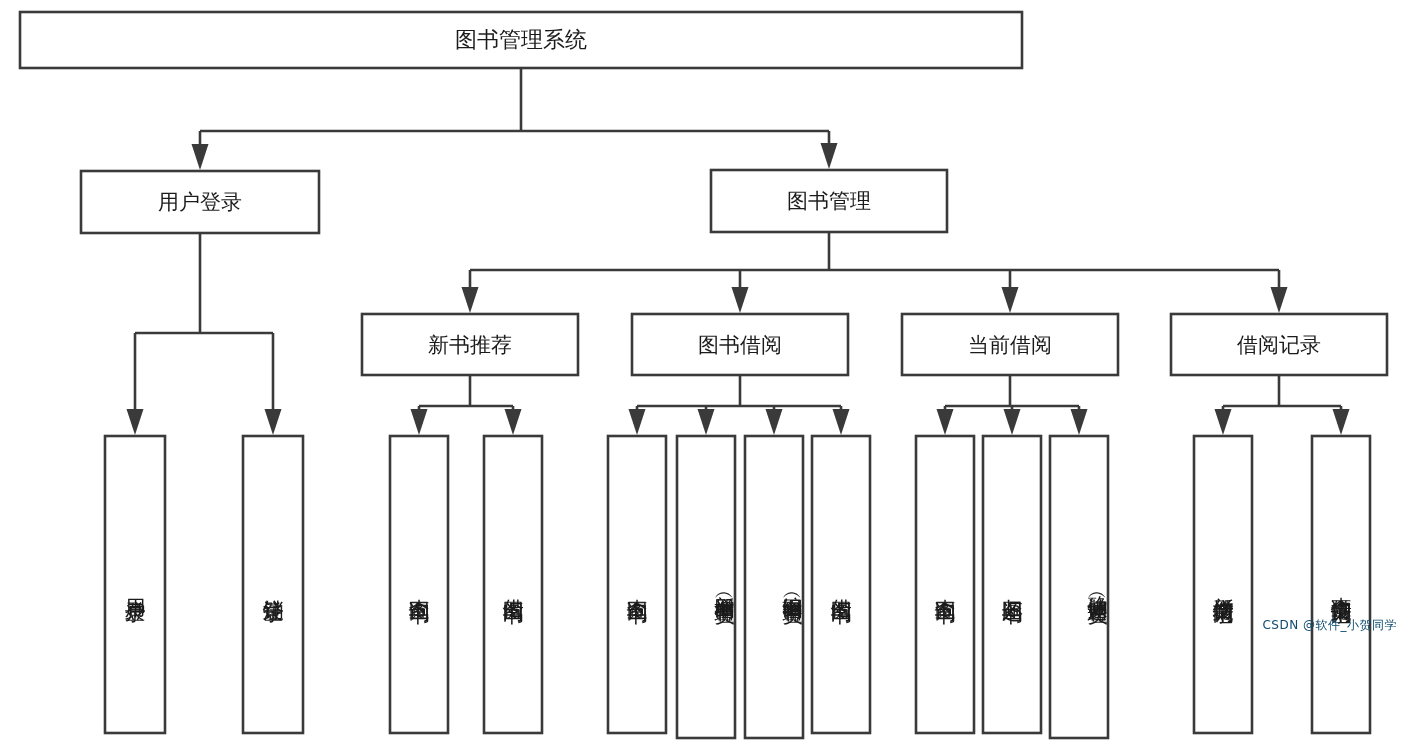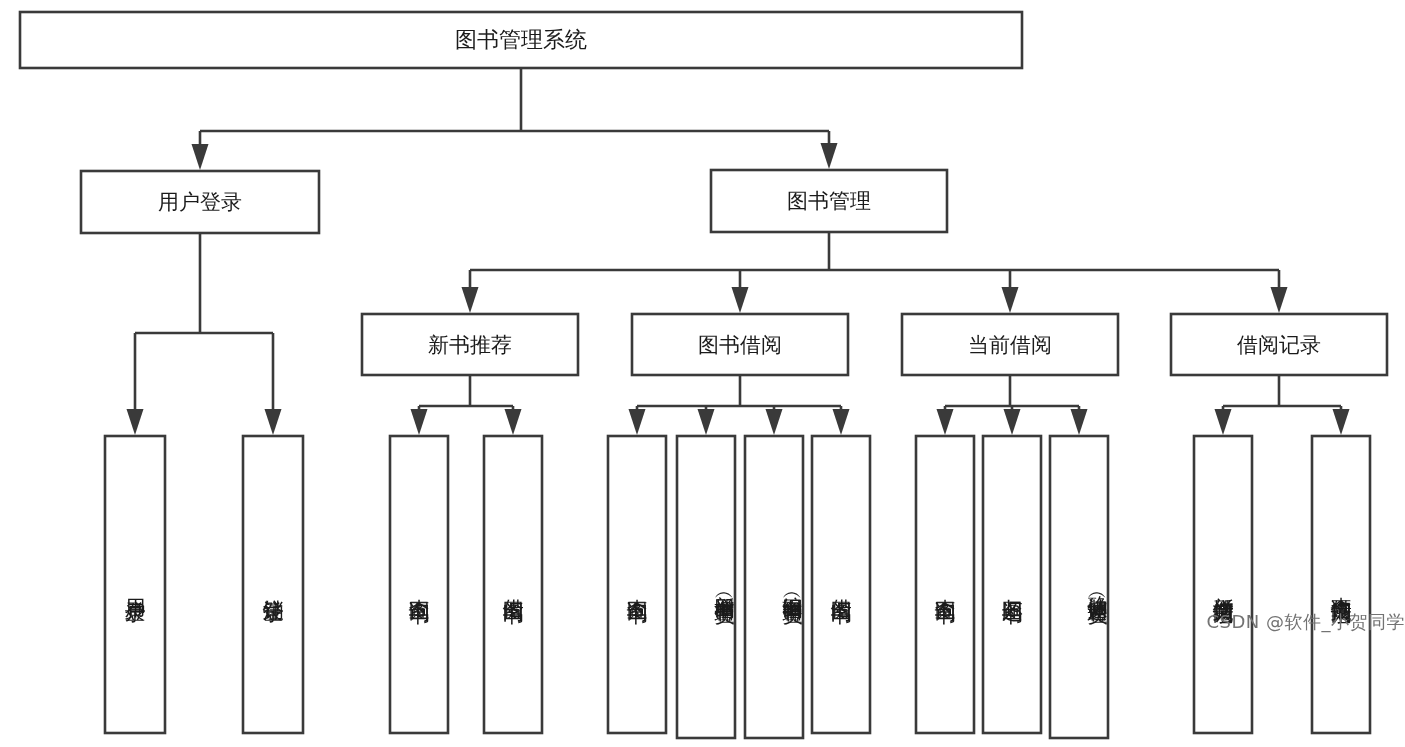--- a/index.html
+++ b/index.html
@@ -68,25 +68,25 @@
     letter-spacing: 1.5px;
     text-align: center;
     white-space: nowrap;
     pointer-events: none;
     display: flex;
     align-items: flex-start;
     justify-content: center;
   }
   .watermark {
     position: absolute;
-    right: 0;
+    right: 8px;
     bottom: 4px;
     font-family: "DejaVu Sans", "Liberation Sans", sans-serif;
-    font-size: 18px;
-    color: #737373;
+    font-size: 12px;
+    color: #0c4a6e;
     white-space: nowrap;
     letter-spacing: 0.5px;
   }
 </style>
 </head>
 <body>
 
 <div id="diagram-root">
   <svg class="diagram-canvas" id="diagram-canvas" viewBox="0 0 1405 747">
     <g id="edge-layer">

